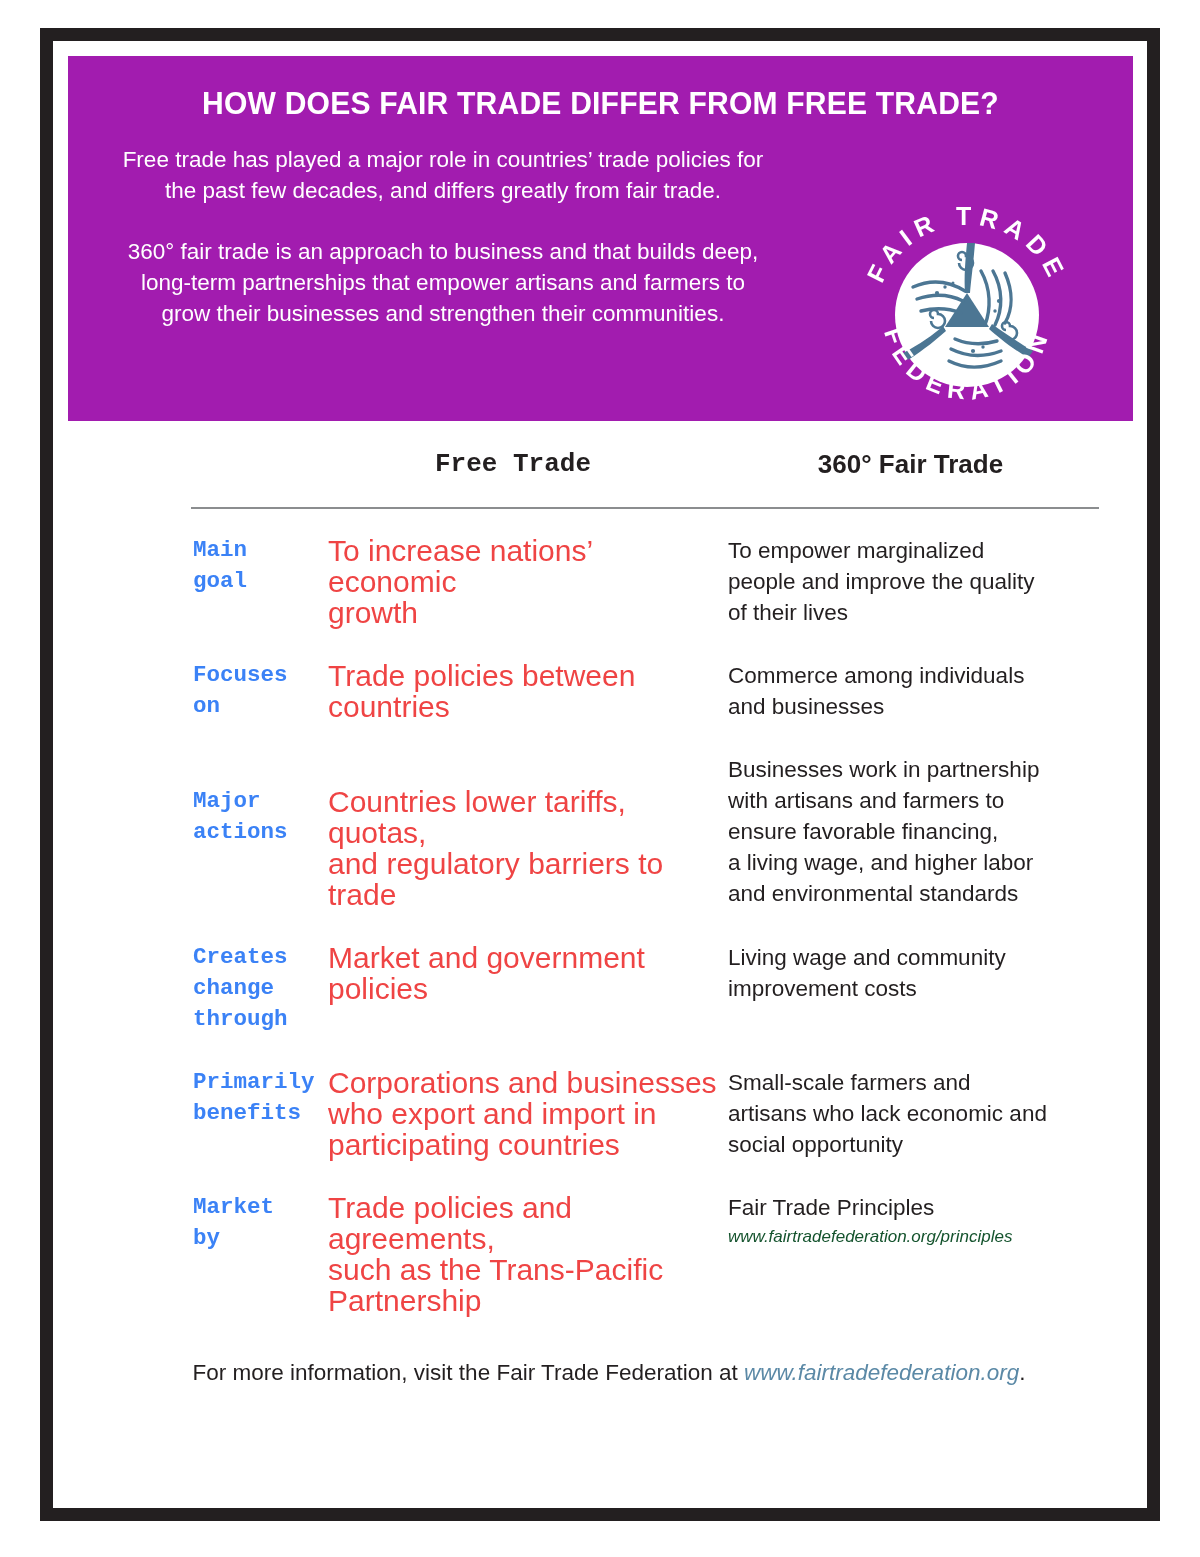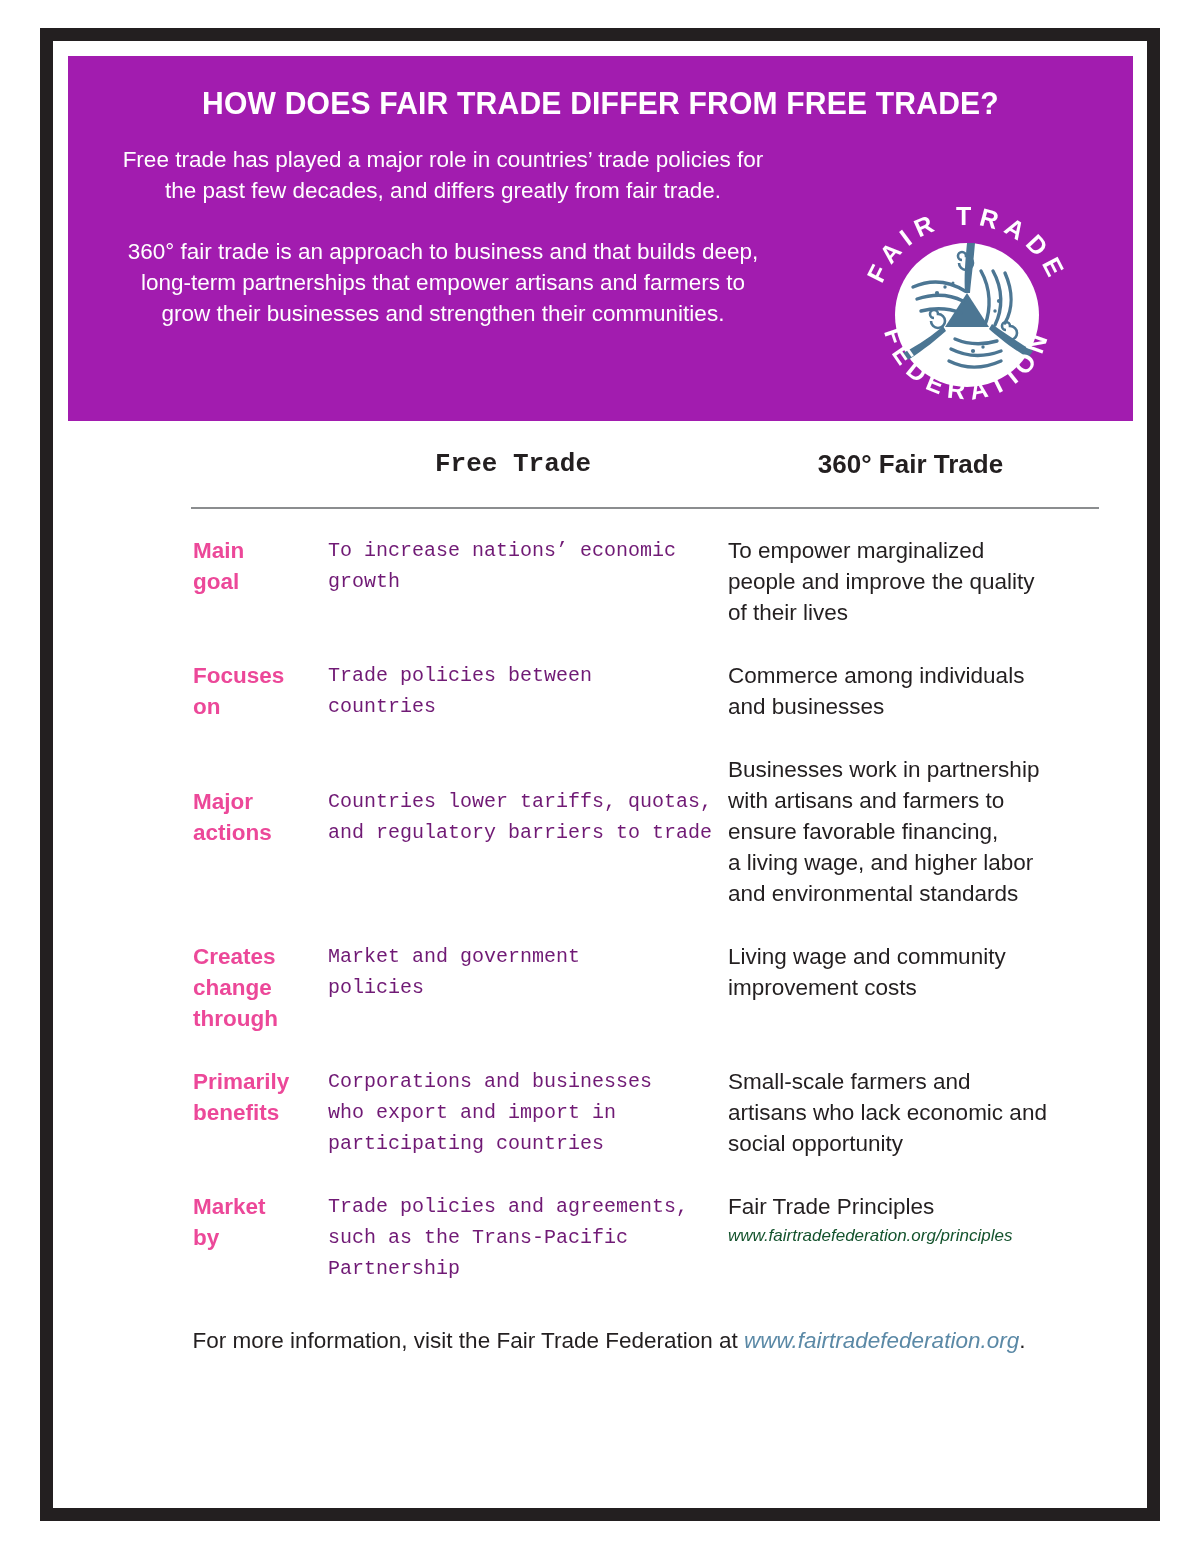--- a/index.html
+++ b/index.html
@@ -133,35 +133,35 @@
     align-items: flex-start;
     margin-bottom: 32px;
   }
   .row:last-child { margin-bottom: 0; }
 
   .cell-label {
     width: 135px;
     flex: 0 0 135px;
     padding-left: 125px;
     box-sizing: content-box;
-    color: #ec4899;
+    color: #3b82f6;
     font-size: 22.5px;
     font-weight: bold;
     line-height: 31px;
     white-space: pre-line;
+    font-family: Liberation Mono, monospace;
   }
 
   .cell-free {
     width: 400px;
     flex: 0 0 400px;
-    color: #701a75;
-    font-size: 20px;
+    color: #ef4444;
+    font-size: 30px;
     line-height: 31px;
     white-space: pre-line;
-    font-family: Liberation Mono, monospace;
   }
 
   .cell-fair {
     width: 380px;
     flex: 0 0 380px;
     color: #231f20;
     font-size: 22.5px;
     line-height: 31px;
     white-space: pre-line;
   }

